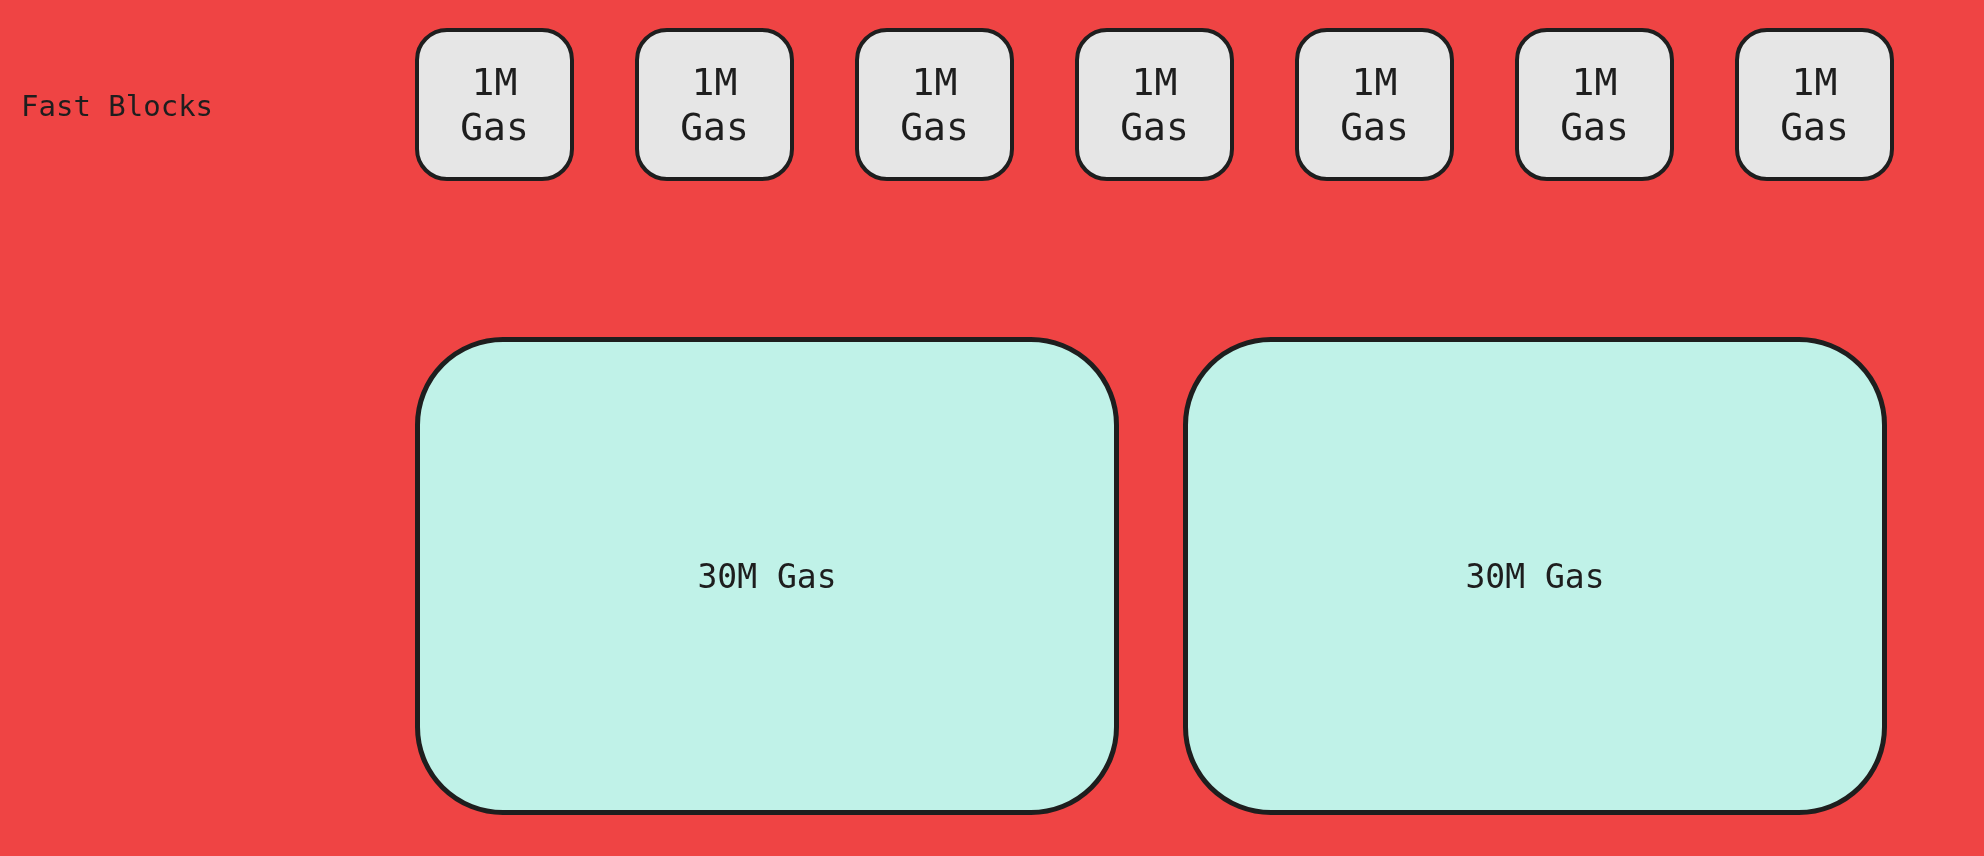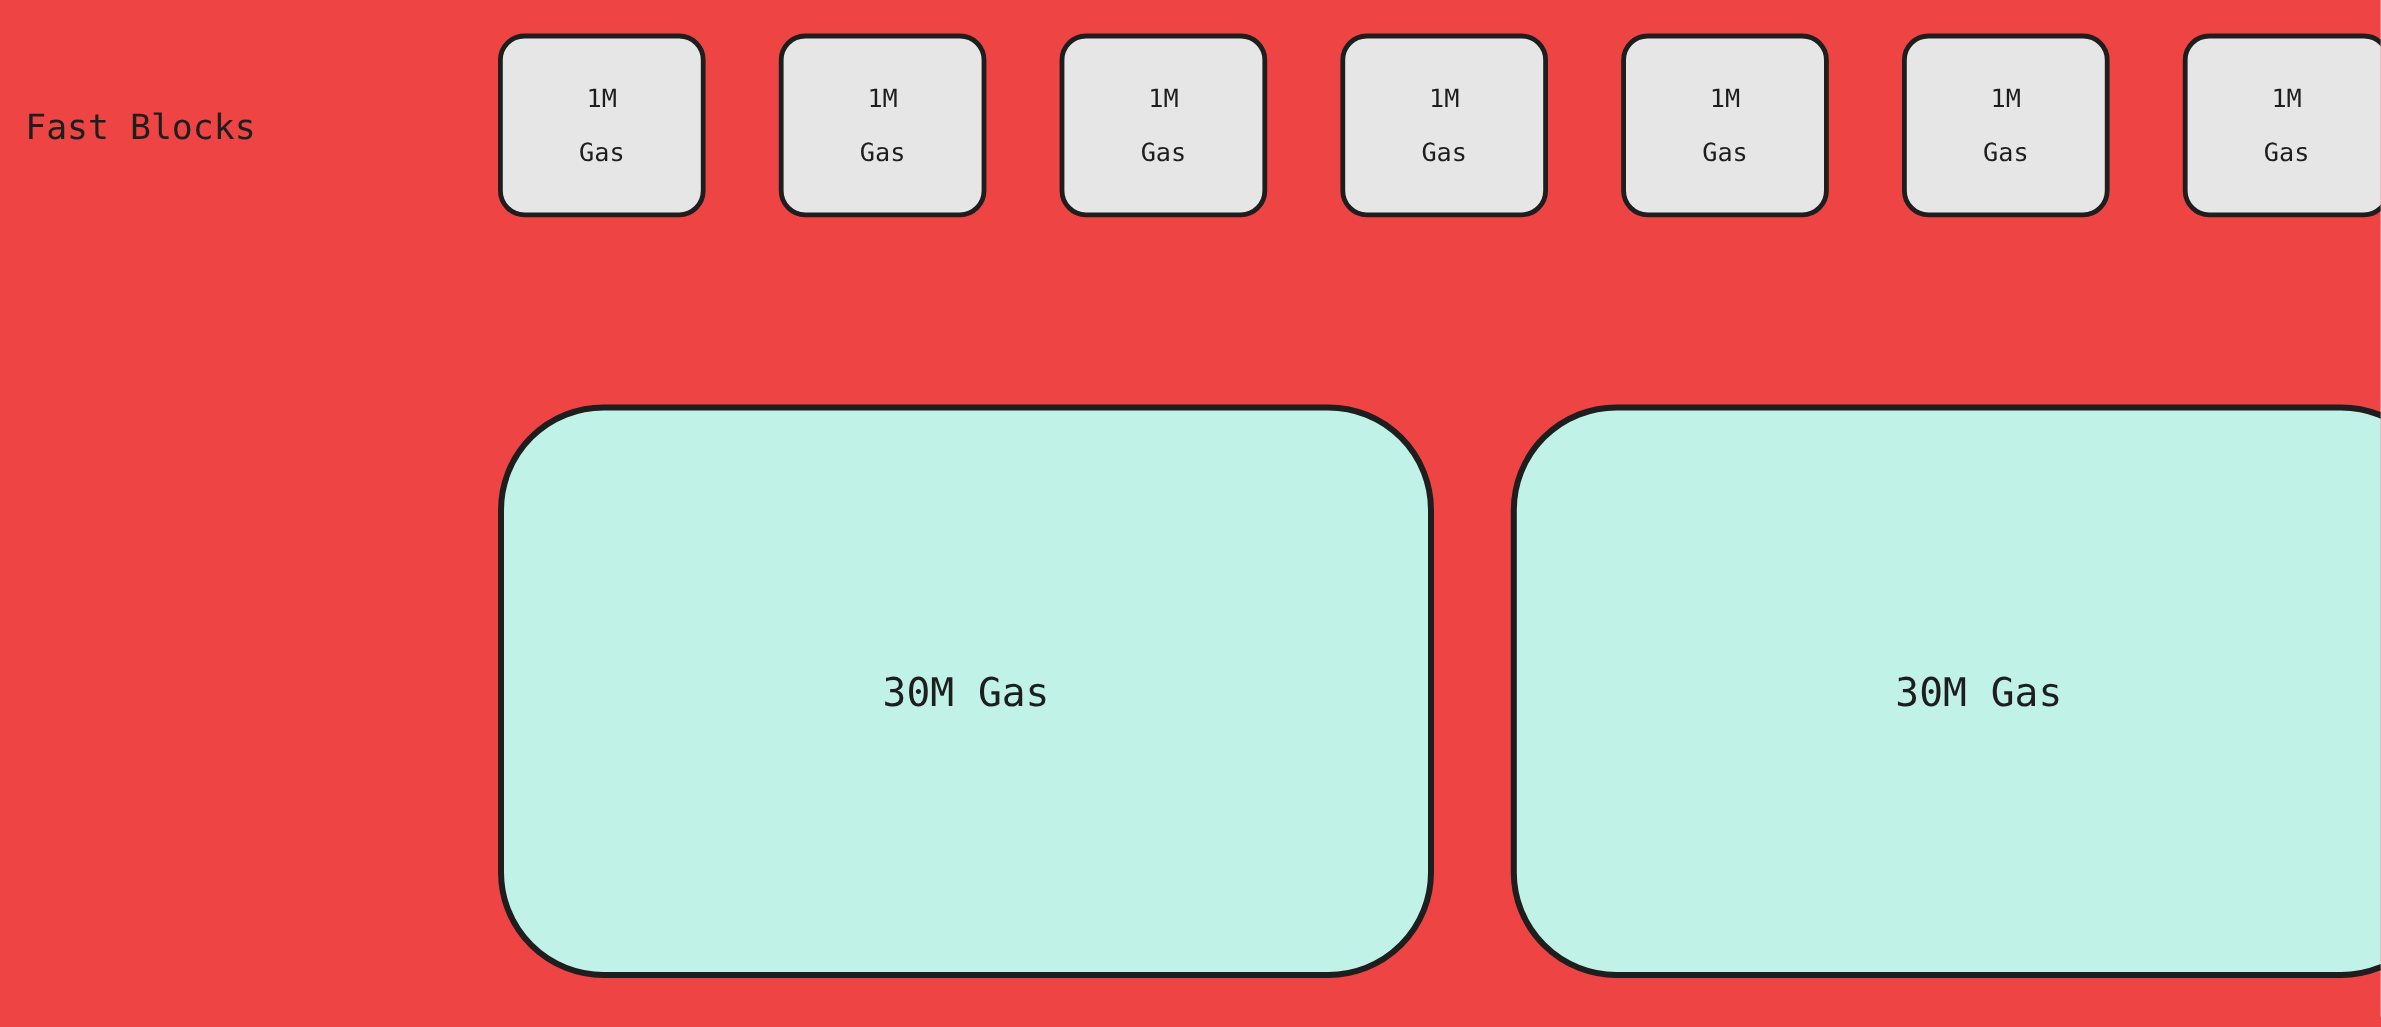--- a/index.html
+++ b/index.html
@@ -28,44 +28,44 @@
 
   .fast-row {
     position: absolute;
     left: 415px;
     top: 28px;
     display: flex;
     gap: 61px;
   }
   .fast-block {
     box-sizing: border-box;
-    width: 173px;
+    width: 159px;
     height: 153px;
     background: #e6e6e6;
     border: 4px solid #1e1e1e;
-    border-radius: 22px;
+    border-radius: 32px;
     display: flex;
     flex-direction: column;
     align-items: center;
     justify-content: center;
-    font-size: 21px;
+    font-size: 38px;
     line-height: 45px;
     color: #1e1e1e;
     text-align: center;
   }
   .slow-row {
     position: absolute;
     left: 415px;
     top: 337px;
     display: flex;
     gap: 64px;
   }
   .slow-block {
     box-sizing: border-box;
-    width: 780px;
+    width: 704px;
     height: 478px;
     background: #c0f2e8;
     border: 5px solid #1e1e1e;
     border-radius: 88px;
     display: flex;
     flex-direction: column;
     align-items: center;
     justify-content: center;
     font-size: 33px;
     line-height: 45px;

